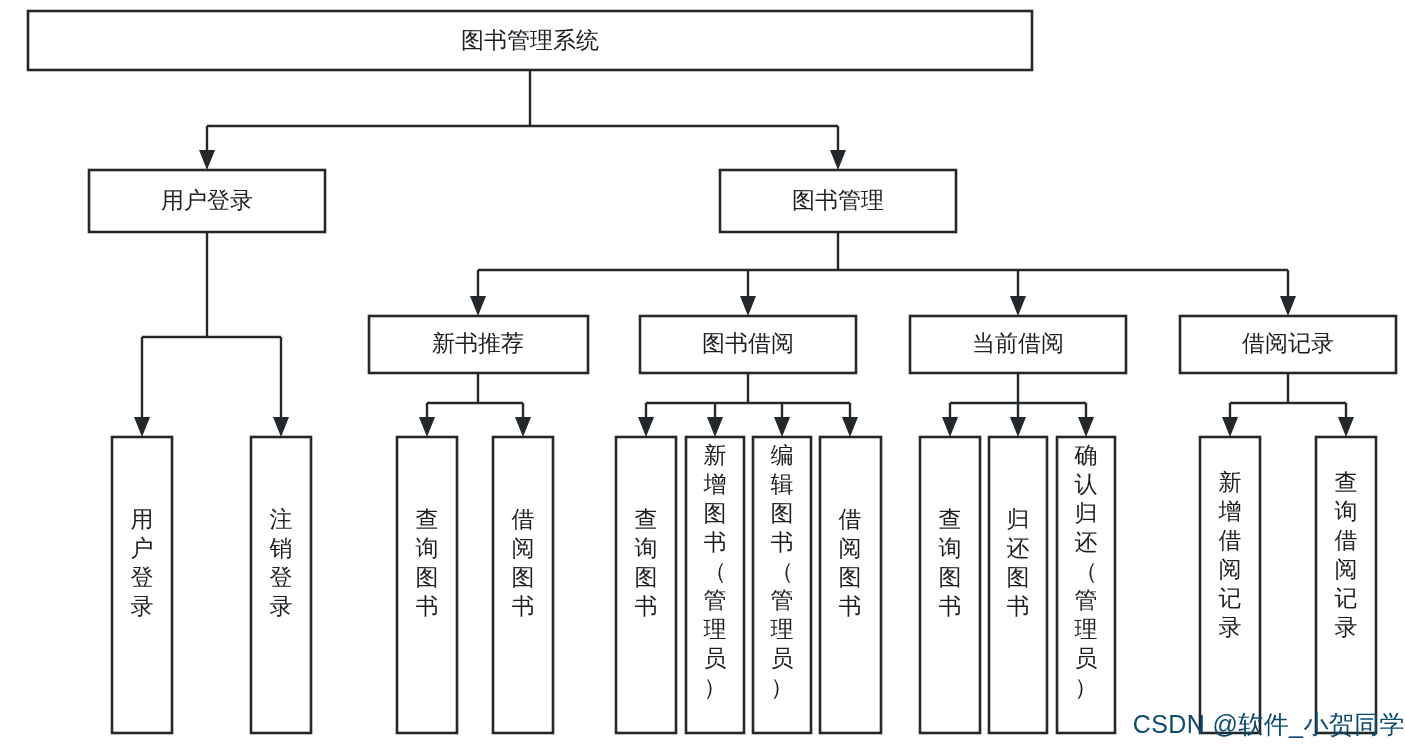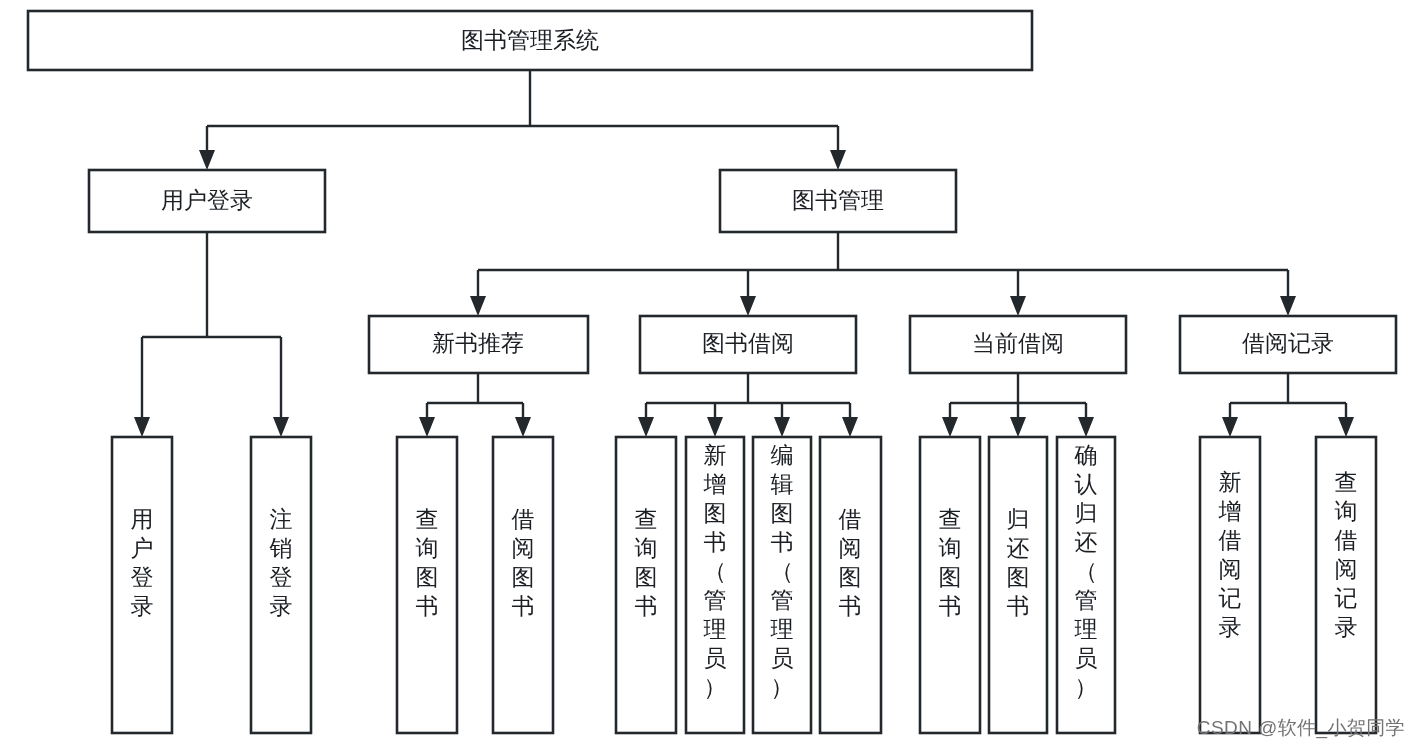--- a/index.html
+++ b/index.html
@@ -54,22 +54,22 @@
   }
   .arrow-head {
     fill: #23282d;
     stroke: none;
   }
   .watermark {
     position: absolute;
     right: 8px;
     bottom: 6px;
     font-family: "Liberation Sans", "DejaVu Sans", sans-serif;
-    font-size: 19px;
-    color: #737373;
+    font-size: 25px;
+    color: #0c4a6e;
     letter-spacing: 0.4px;
     white-space: nowrap;
     user-select: none;
   }
 </style>
 </head>
 <body>
 
 <div id="diagram-root">
 

